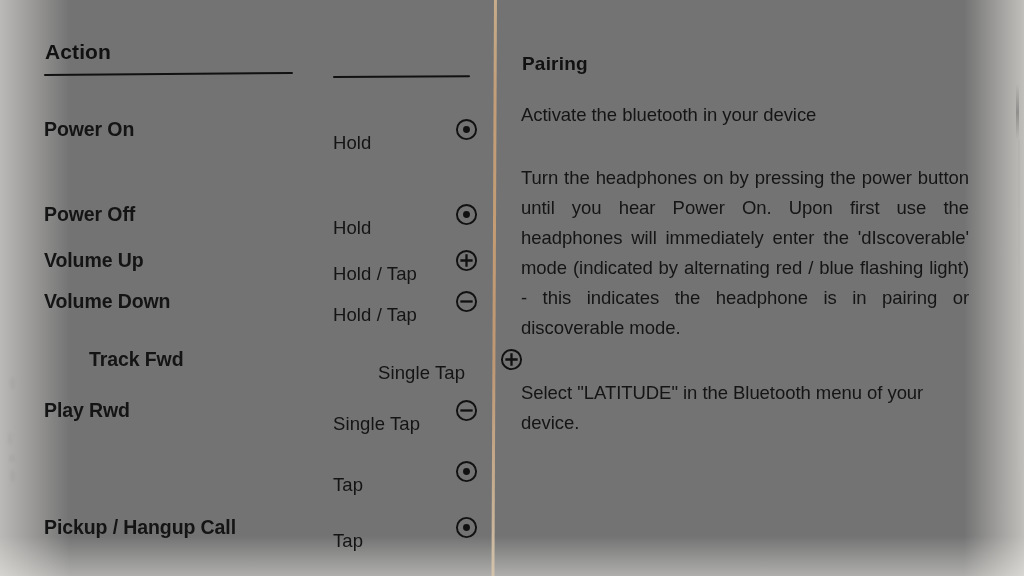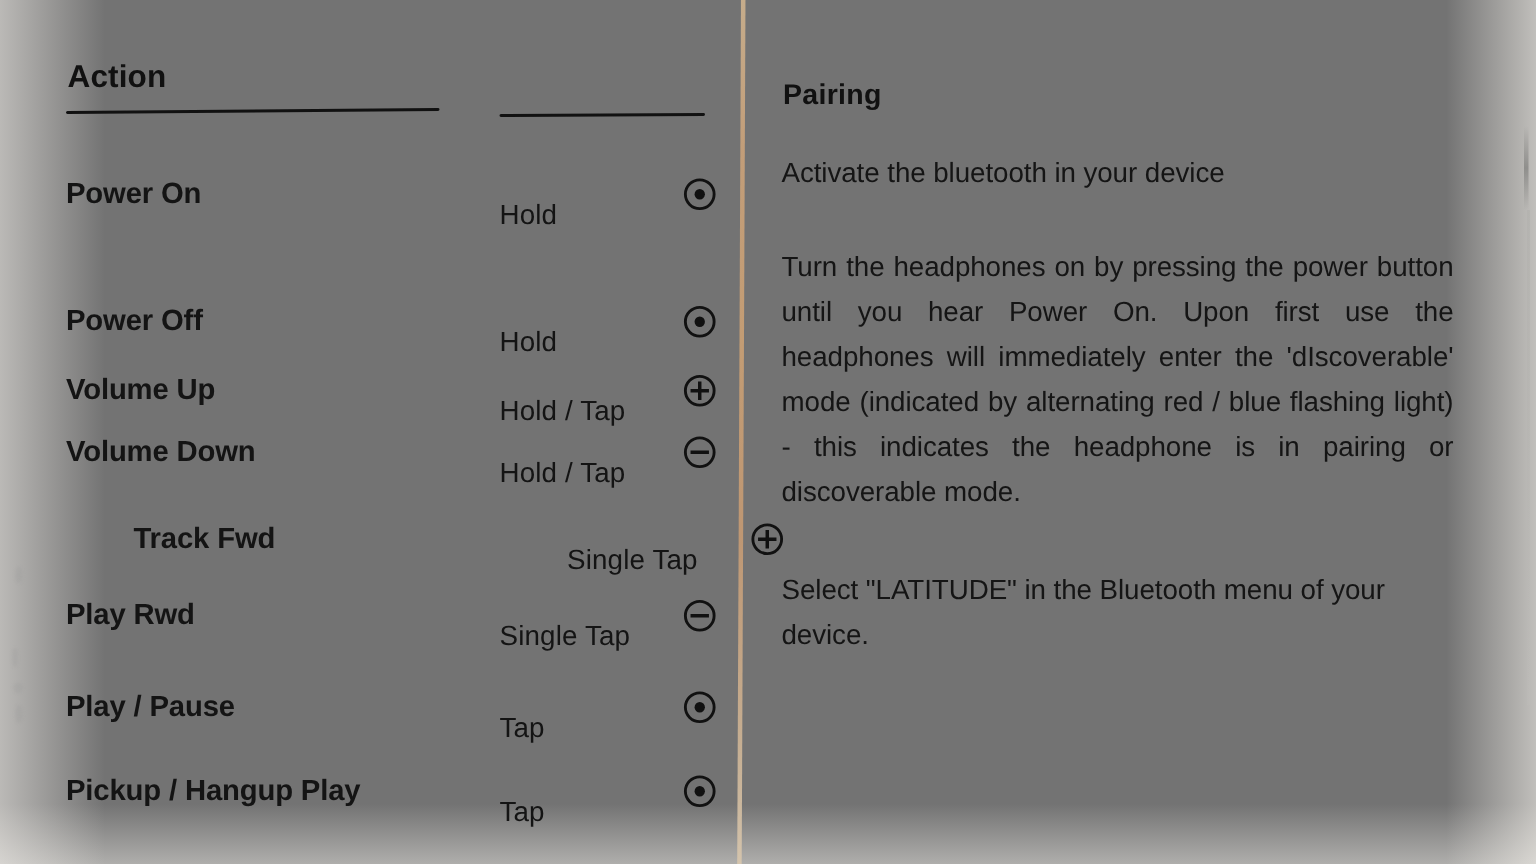--- a/index.html
+++ b/index.html
@@ -271,31 +271,30 @@
           <div class="action-cell">Play Rwd</div>
           <div class="command-cell">Single Tap</div>
           <div class="icon-cell">
             <svg class="ico" viewBox="0 0 24 24" aria-hidden="true">
               <circle cx="12" cy="12" r="10" fill="none" stroke="#111" stroke-width="2"></circle>
               <path d="M5.6 12 H18.4" stroke="#111" stroke-width="2.4" stroke-linecap="butt"></path>
             </svg>
           </div>
         </div>
         <div class="row" style="top: 460px;">
-          <div class="action-cell">Play / Pause</div>
           <div class="command-cell">Tap</div>
           <div class="icon-cell">
             <svg class="ico" viewBox="0 0 24 24" aria-hidden="true">
               <circle cx="12" cy="12" r="10" fill="none" stroke="#111" stroke-width="2"></circle>
               <circle cx="12" cy="12" r="3.6" fill="#111"></circle>
             </svg>
           </div>
         </div>
         <div class="row" style="top: 516px;">
-          <div class="action-cell">Pickup / Hangup Play</div>
+          <div class="action-cell">Pickup / Hangup Call</div>
           <div class="command-cell">Tap</div>
           <div class="icon-cell">
             <svg class="ico" viewBox="0 0 24 24" aria-hidden="true">
               <circle cx="12" cy="12" r="10" fill="none" stroke="#111" stroke-width="2"></circle>
               <circle cx="12" cy="12" r="3.6" fill="#111"></circle>
             </svg>
           </div>
         </div>
       </div>
   </div>

